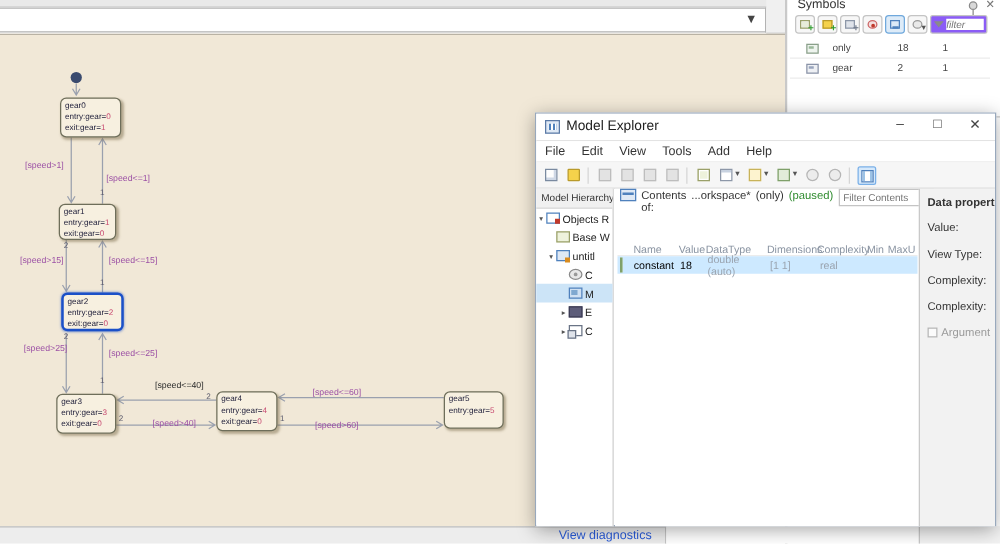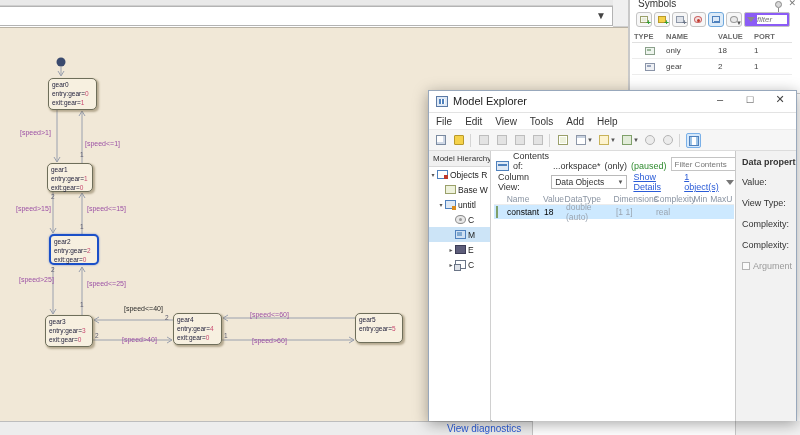--- a/index.html
+++ b/index.html
@@ -99,21 +99,21 @@
   .trow.sel { background:#cce4f7; }
   .ic-slroot { background:#fff; border:1px solid #4f81bd; } .ic-slroot::after { content:""; position:absolute; right:-1px; bottom:-1px; width:4px; height:4px; background:#c0392b; }
   .ic-basews { background:#eef2dc; border:1px solid #9aa06a; }
   .ic-model { background:#dfe9f5; border:1px solid #4f81bd; } .ic-model::after { content:""; position:absolute; right:-1px; bottom:-2px; width:4px; height:4px; background:#d98c1f; }
   .ic-config { background:#e8e8e8; border:1px solid #8a8a8a; border-radius:50%; } .ic-config::after { content:""; position:absolute; left:3px; top:2px; width:3px; height:3px; background:#999; border-radius:50%; }
   .ic-mws { background:#cfe0f2; border:1px solid #4f81bd; } .ic-mws::after { content:""; position:absolute; left:1px; top:1px; width:5px; height:4px; background:#7fa8d0; }
   .ic-code { background:#5d5d7a; border:1px solid #3c3c55; }
   .ic-chart { background:#fff; border:1px solid #6a7486; } .ic-chart::after { content:""; position:absolute; left:-2px; top:3px; width:5px; height:5px; background:#dfe3ea; border:1px solid #6a7486; }
 
   .me-contents { position:absolute; left:63px; top:60px; width:244px; height:270px; background:#fff; }
-  .cb1 { position:absolute; left:0; top:0; width:100%; height:20px; display:flex; align-items:flex-end; gap:4px; padding-left:4px; font-size:9px; color:#333; }
+  .cb1 { position:absolute; left:0; top:0; width:100%; height:20px; display:flex; align-items:flex-start; gap:4px; padding-left:4px; font-size:9px; color:#333; }
   .cb1 .wsic { width:13px; height:10px; background:#dfe9f5; border:1px solid #4f81bd; position:relative; flex:none; }
   .cb1 .wsic::after { content:""; position:absolute; left:1px; top:2px; width:9px; height:2px; background:#4f81bd; }
   .cb1 .paused { color:#2e8b2e; }
   .cb1 input { width:76px; height:14px; border:1px solid #c4c4c4; font-size:8px; color:#999; padding-left:3px; outline:none; font-family:"Liberation Sans",sans-serif; }
   .cb2 { position:absolute; left:0; top:22px; width:100%; height:18px; display:flex; align-items:center; gap:6px; padding-left:6px; font-size:9px; color:#333; }
   .cb2 .sel { width:88px; height:14px; border:1px solid #b9b9b9; background:#fff; font-size:8.5px; display:flex; align-items:center; justify-content:space-between; padding:0 3px; cursor:pointer; }
   .cb2 .lnk { color:#2a5bd7; text-decoration:underline; cursor:pointer; }
   .cb2 .funnel { border-top-color:#777; }
   .metable { position:absolute; left:2px; top:42px; width:240px; font-size:8.5px; }
   .me-hrow { display:flex; color:#8a94a2; height:12px; align-items:center; border-bottom:1px solid #ececec; }
@@ -237,26 +237,20 @@
       <div class="sbtn">
           <div class="g g-gear"></div>
           <span class="dd">▼</span>
         </div>
       <div class="sym-filter">
         <div class="funnel"></div>
         <input placeholder="filter" style="">
       </div>
     </div>
     <div class="sym-table">
-      <div class="sym-hrow">
-        <span class="c-type">TYPE</span>
-        <span class="c-name">NAME</span>
-        <span class="c-value">VALUE</span>
-        <span class="c-port">PORT</span>
-      </div>
       <div class="sym-row">
         <span class="c-type">
             <span class="dicon"></span>
           </span>
         <span class="c-name">only</span>
         <span class="c-value">18</span>
         <span class="c-port">1</span>
       </div>
       <div class="sym-row">
         <span class="c-type">
@@ -370,30 +364,20 @@
     </div>
 
     <div class="me-contents">
       <div class="cb1">
         <span class="wsic"></span>
         <span>Contents of:</span>
         <span>...orkspace*</span>
         <span>(only)</span>
         <span class="paused">(paused)</span>
         <input placeholder="Filter Contents" style="">
-      </div>
-      <div class="cb2">
-        <span>Column View:</span>
-        <span class="sel">
-            <span>Data Objects</span>
-            <span style="font-size:6px;color:#555">▼</span>
-          </span>
-        <span class="lnk">Show Details</span>
-        <span class="lnk">1 object(s)</span>
-        <span class="funnel"></span>
       </div>
       <div class="metable">
         <div class="me-hrow">
           <span class="mc0"></span>
           <span class="mc1">Name</span>
           <span class="mc2">Value</span>
           <span class="mc3">DataType</span>
           <span class="mc4">Dimensions</span>
           <span class="mc5">Complexity</span>
           <span class="mc6">Min</span>

